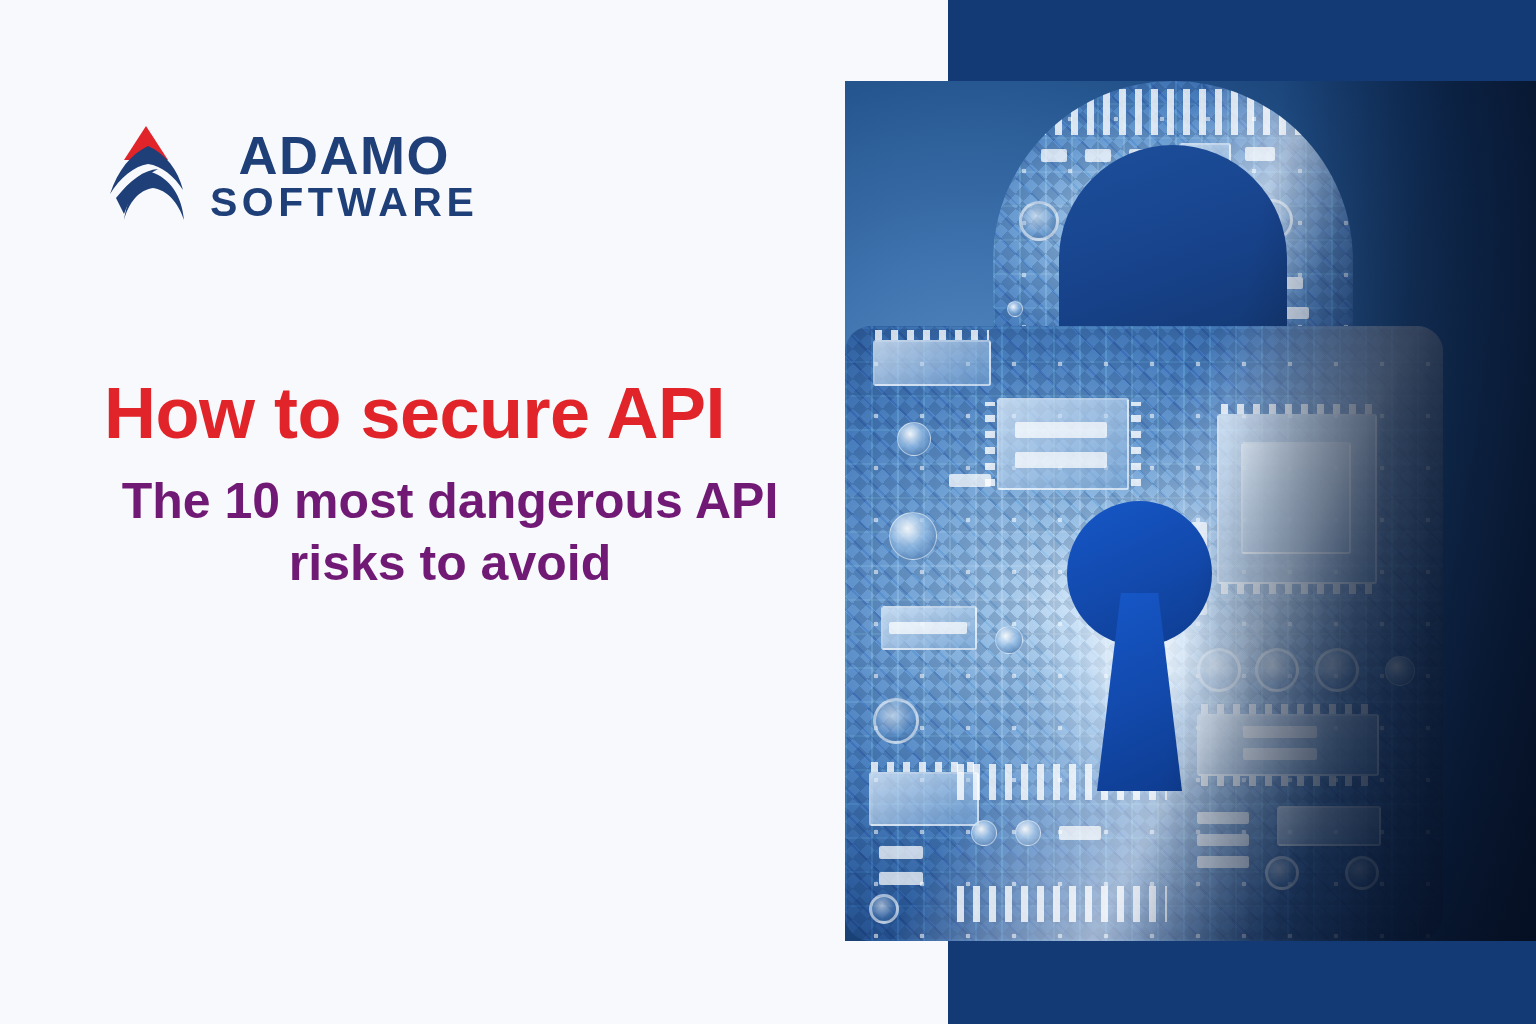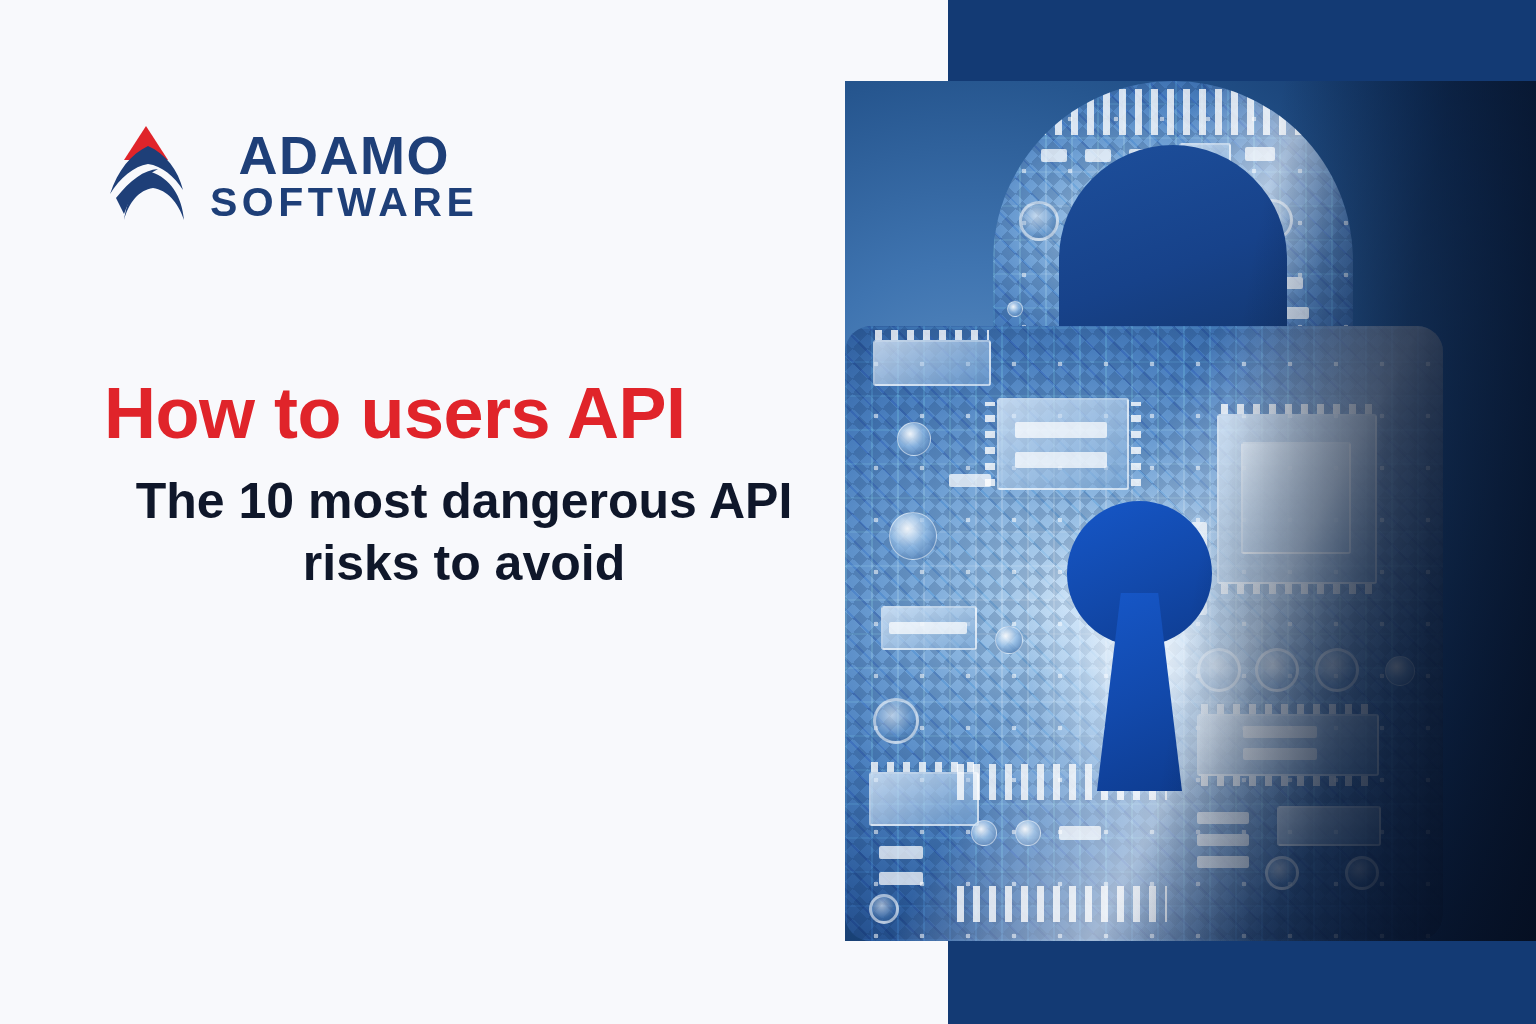--- a/index.html
+++ b/index.html
@@ -173,24 +173,24 @@
     font-size:41px; font-weight:bold; letter-spacing:4.5px;
     color:#1e3f78;
   }
 
   .headline{
     position:absolute; left:104px; top:372px;
     font-size:72px; font-weight:bold; letter-spacing:-0.5px;
     color:#e0242a; white-space:nowrap;
   }
   .subhead{
-    position:absolute; left:104px; top:470px;
+    position:absolute; left:90px; top:470px;
     width:720px;
     font-size:50px; font-weight:bold; line-height:1.24;
-    color:#0f172a;
+    color:#701a75;
   }
   .body-copy{
     position:absolute; left:104px; top:645px;
     width:620px;
     font-size:22.5px; line-height:1.78;
     color:#1b1b1f; font-weight:400;
   }
 </style>
 </head>
 <body>
@@ -322,17 +322,17 @@
                    C35 70 25 82 20 100 C24 76 33 58 47 52 Z" fill="#1e3f78"></path>
           <path d="M12 78 C26 60 40 50 54 49 C40 56 28 72 20 94 Z" fill="#1e3f78"></path>
         </svg>
       </span>
       <span class="logo-type">
         <span class="logo-adamo">ADAMO</span>
         <span class="logo-software">SOFTWARE</span>
       </span>
     </div>
 
-    <h1 class="headline">How to users API</h1>
+    <h1 class="headline">How to secure API</h1>
     <h2 class="subhead">The 10 most dangerous API risks to avoid</h2>
 
   </div>
 </div>
 
 </body></html>

